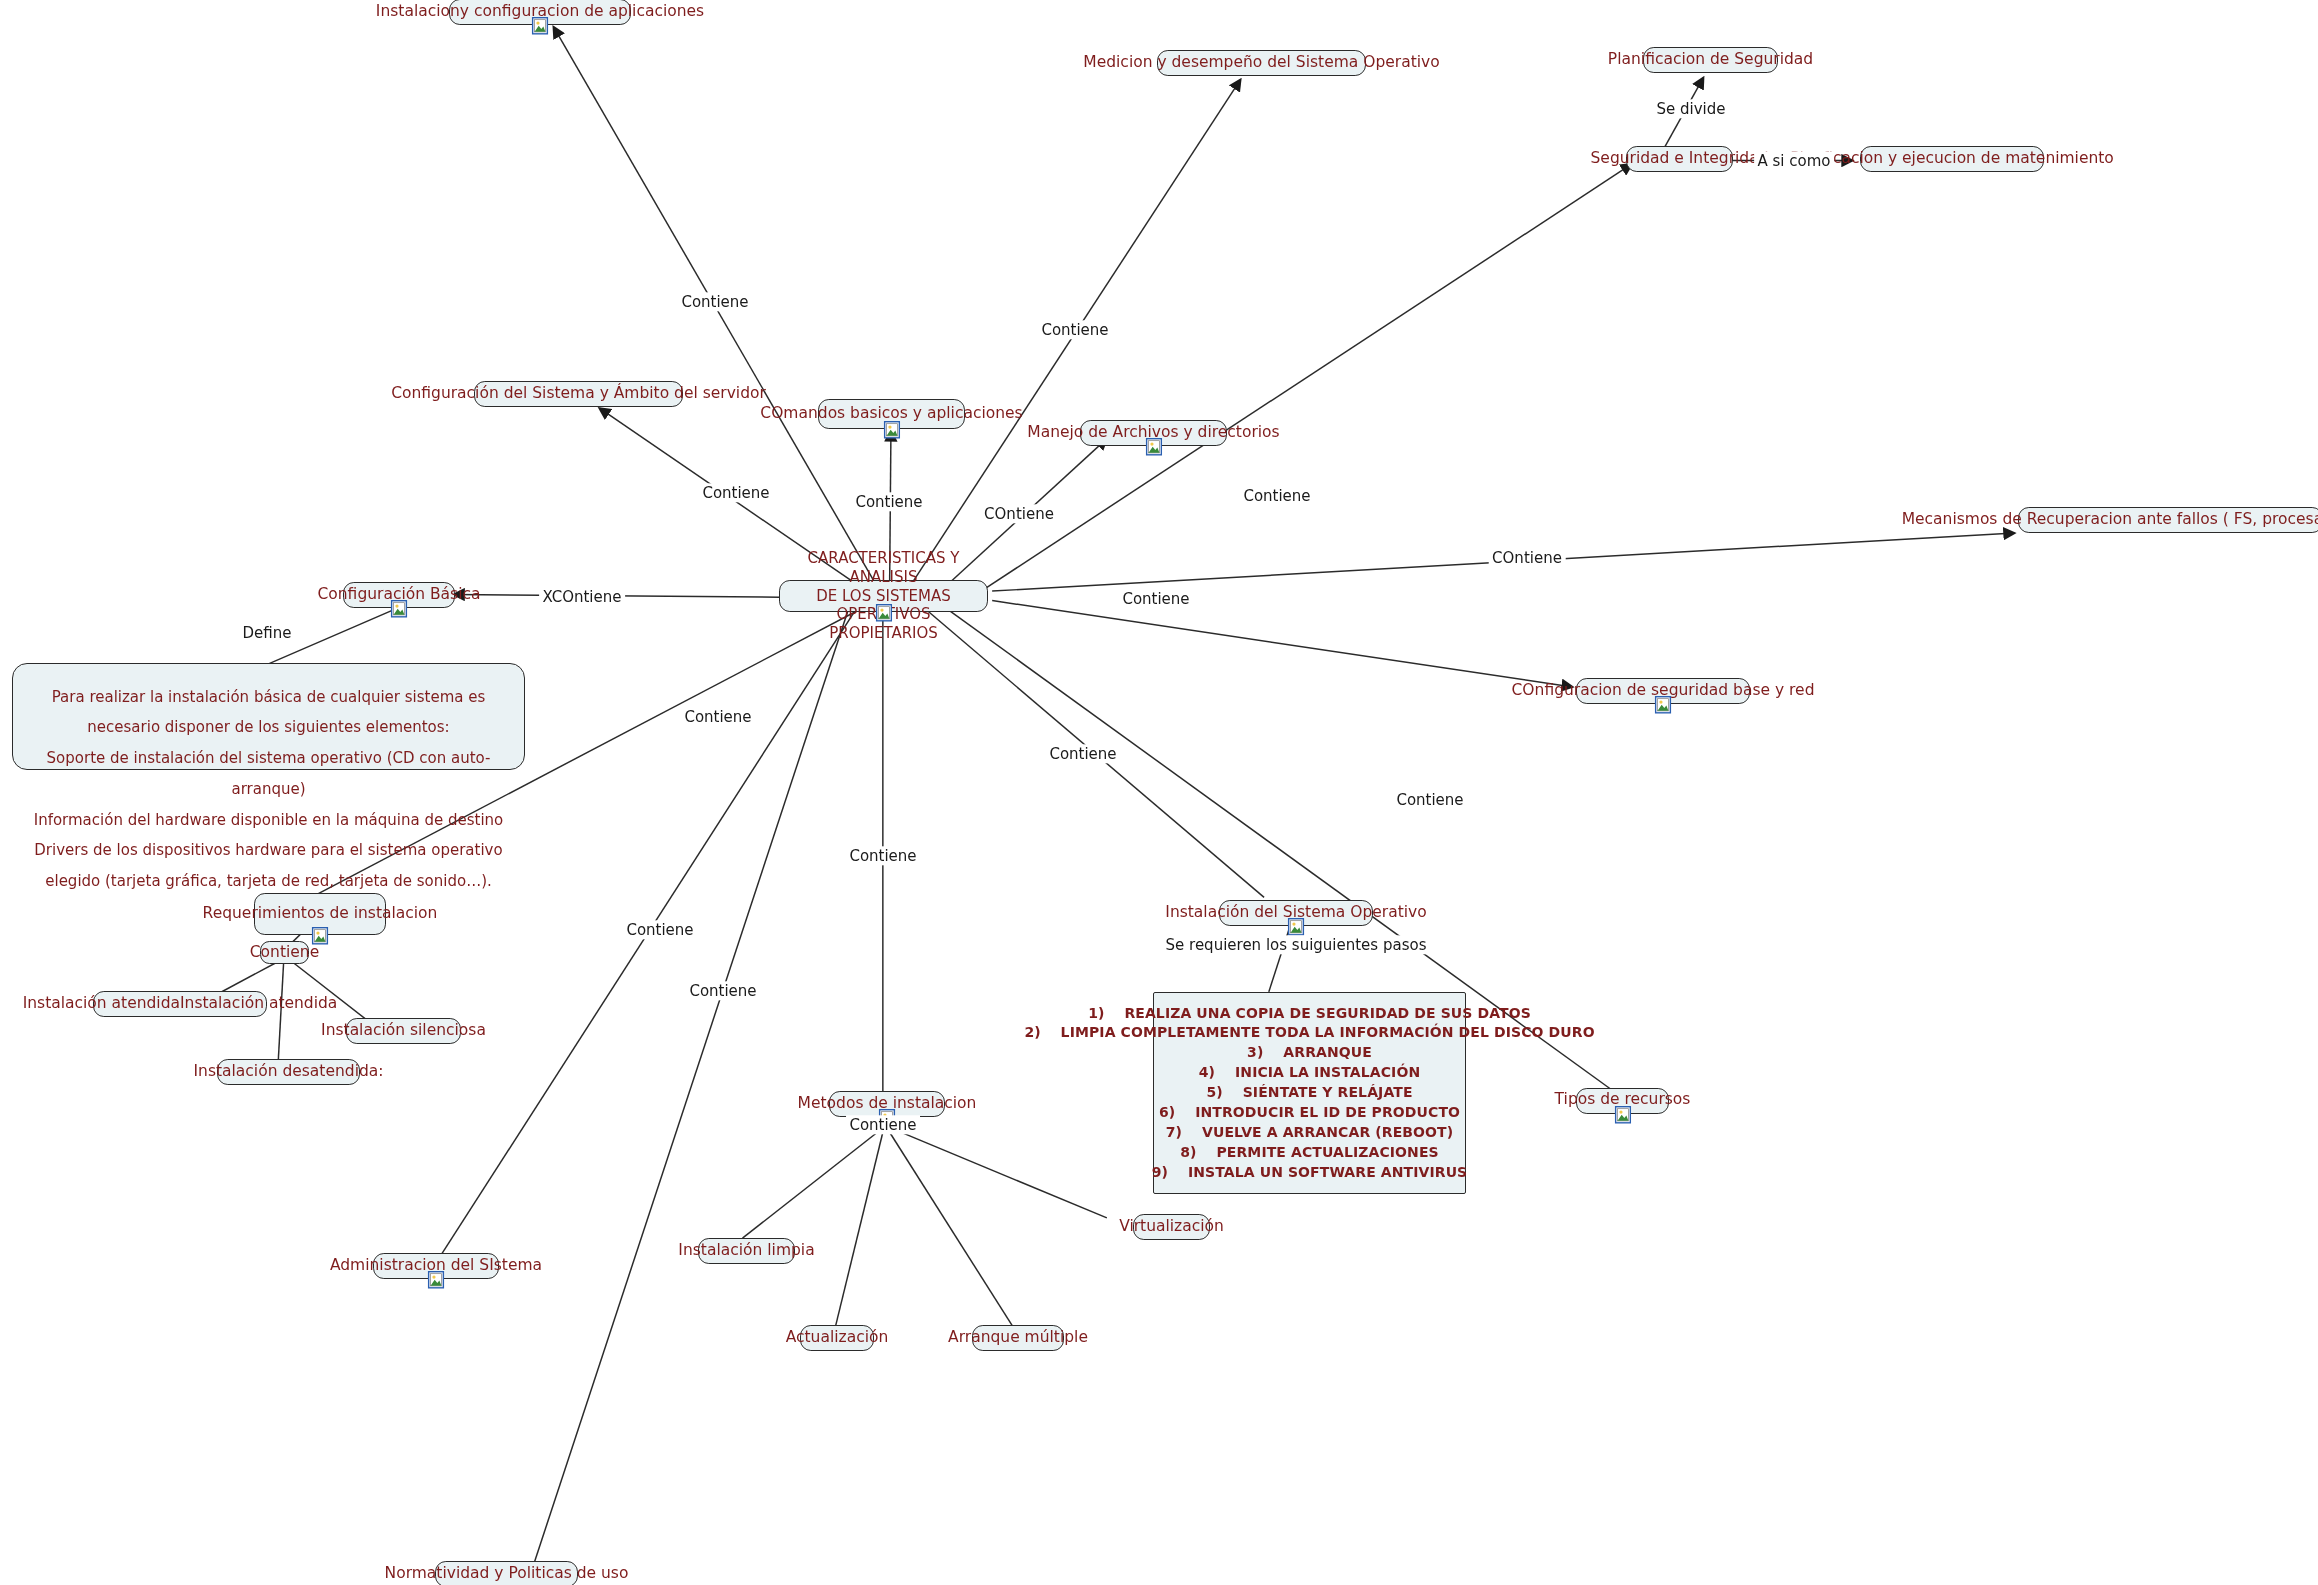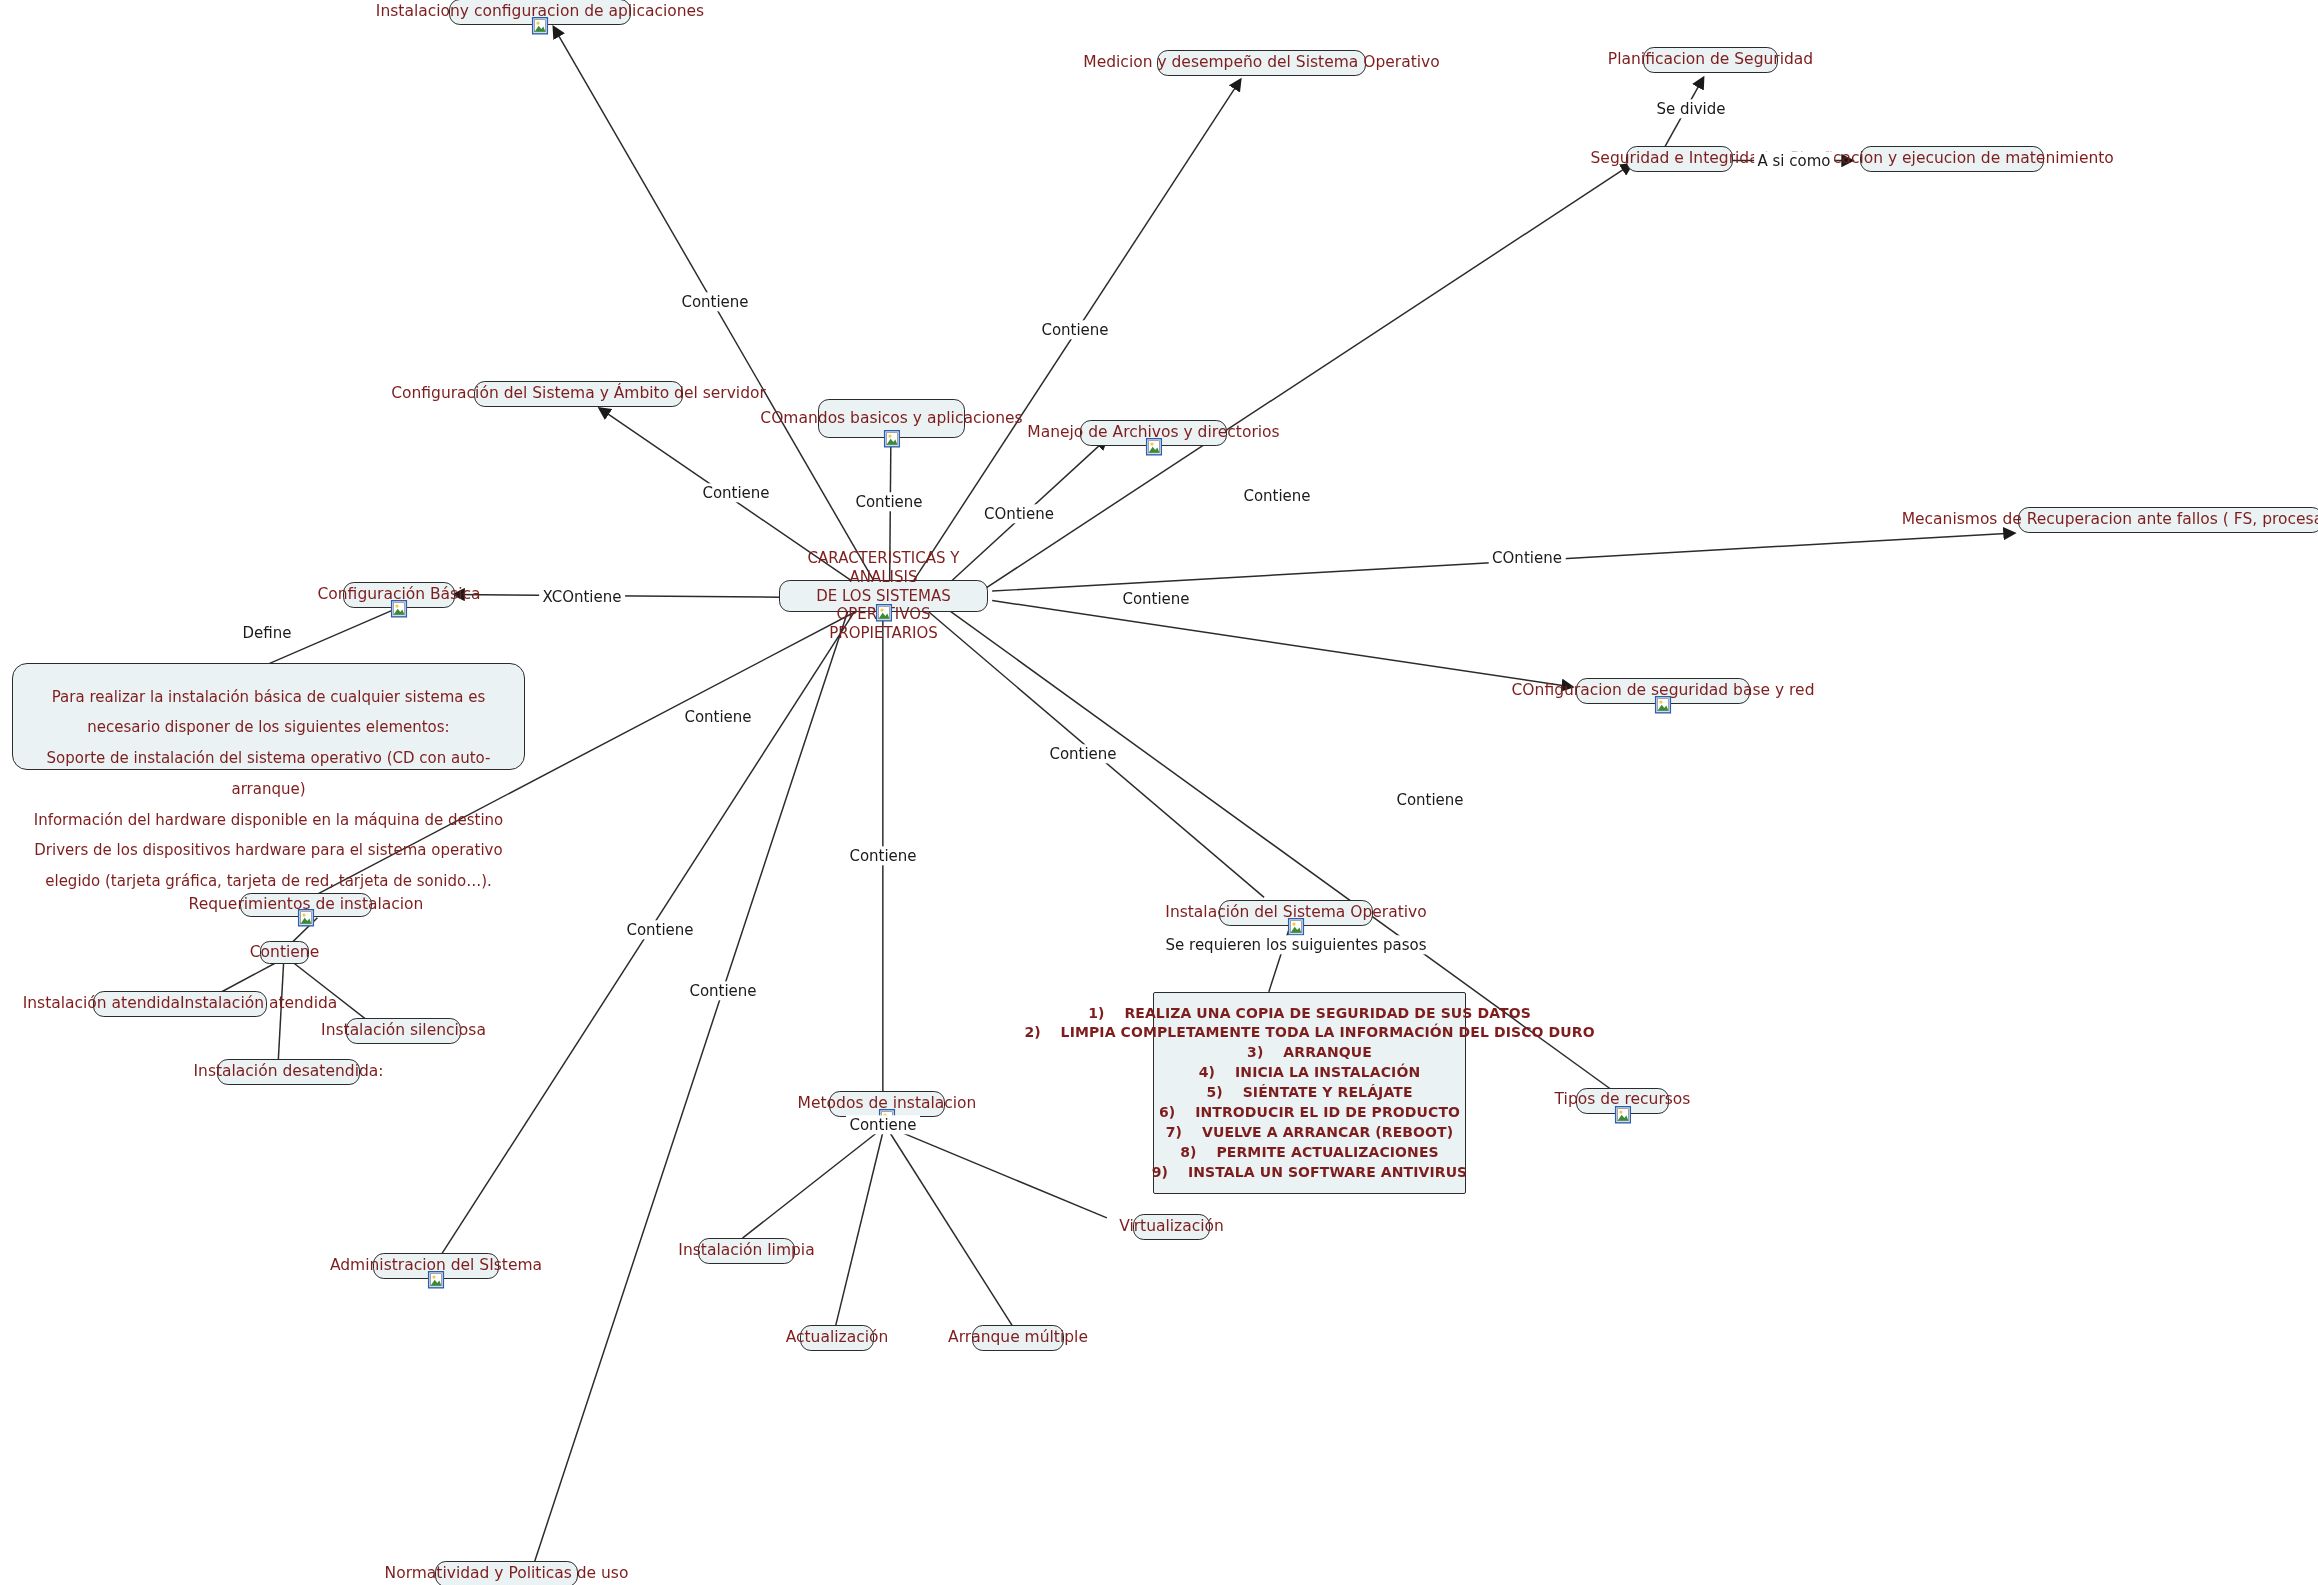--- a/index.html
+++ b/index.html
@@ -197,21 +197,21 @@
   </div>
 
   <div class="node" style="left:1860px; top:146px; width:184px; height:26px;">
     <span>Planficacion y ejecucion de matenimiento</span>
   </div>
 
   <div class="node" style="left:474px; top:381px; width:209px; height:26px;">
     <span>Configuración del Sistema y Ámbito del servidor</span>
   </div>
 
-  <div class="node" style="left:818px; top:399px; width:147px; height:39px;">
+  <div class="node" style="left:818px; top:399px; width:147px; height:30px;">
     <span>COmandos basicos y aplicaciones</span>
     <svg class="img-badge" viewBox="0 0 26 26" xmlns="http://www.w3.org/2000/svg">
       <rect x="2" y="1" width="22" height="24" fill="#e8eef6" stroke="#2a5fb0" stroke-width="2"></rect>
       <rect x="5" y="4" width="16" height="18" fill="#ffffff" stroke="#7a7a7a" stroke-width="1"></rect>
       <circle cx="10" cy="9" r="2.4" fill="#f2c94c"></circle>
       <path d="M5 22 L11 13 L15 18 L18 14 L21 22 Z" fill="#3a8a3a"></path>
     </svg>
   </div>
 
   <div class="node" style="left:1080px; top:420px; width:147px; height:26px;">
@@ -250,21 +250,21 @@
 
   <div class="node bigbox" style="left:12px; top:663px; width:513px; height:107px;">
     <span>
       <span class="node-text">Para realizar la instalación básica de cualquier sistema es necesario disponer de los siguientes elementos:</span>
       <span class="node-text">Soporte de instalación del sistema operativo (CD con auto-arranque)</span>
       <span class="node-text">Información del hardware disponible en la máquina de destino</span>
       <span class="node-text">Drivers de los dispositivos hardware para el sistema operativo elegido (tarjeta gráfica, tarjeta de red, tarjeta de sonido…).</span>
     </span>
   </div>
 
-  <div class="node" style="left:240px; top:893px; width:132px; height:24px;">
+  <div class="node" style="left:254px; top:893px; width:132px; height:42px;">
     <span>Requerimientos de instalacion</span>
     <svg class="img-badge" viewBox="0 0 26 26" xmlns="http://www.w3.org/2000/svg">
       <rect x="2" y="1" width="22" height="24" fill="#e8eef6" stroke="#2a5fb0" stroke-width="2"></rect>
       <rect x="5" y="4" width="16" height="18" fill="#ffffff" stroke="#7a7a7a" stroke-width="1"></rect>
       <circle cx="10" cy="9" r="2.4" fill="#f2c94c"></circle>
       <path d="M5 22 L11 13 L15 18 L18 14 L21 22 Z" fill="#3a8a3a"></path>
     </svg>
   </div>
 
   <div class="node small-label" style="left:260px; top:941px; width:49px; height:23px;">

